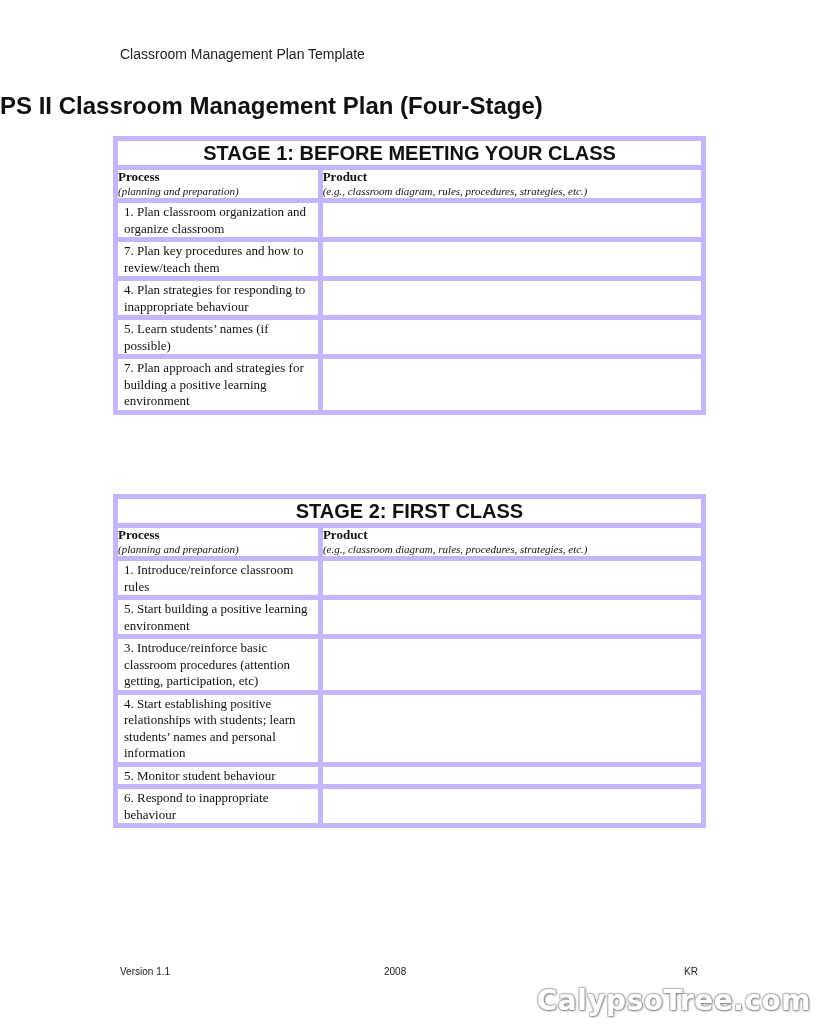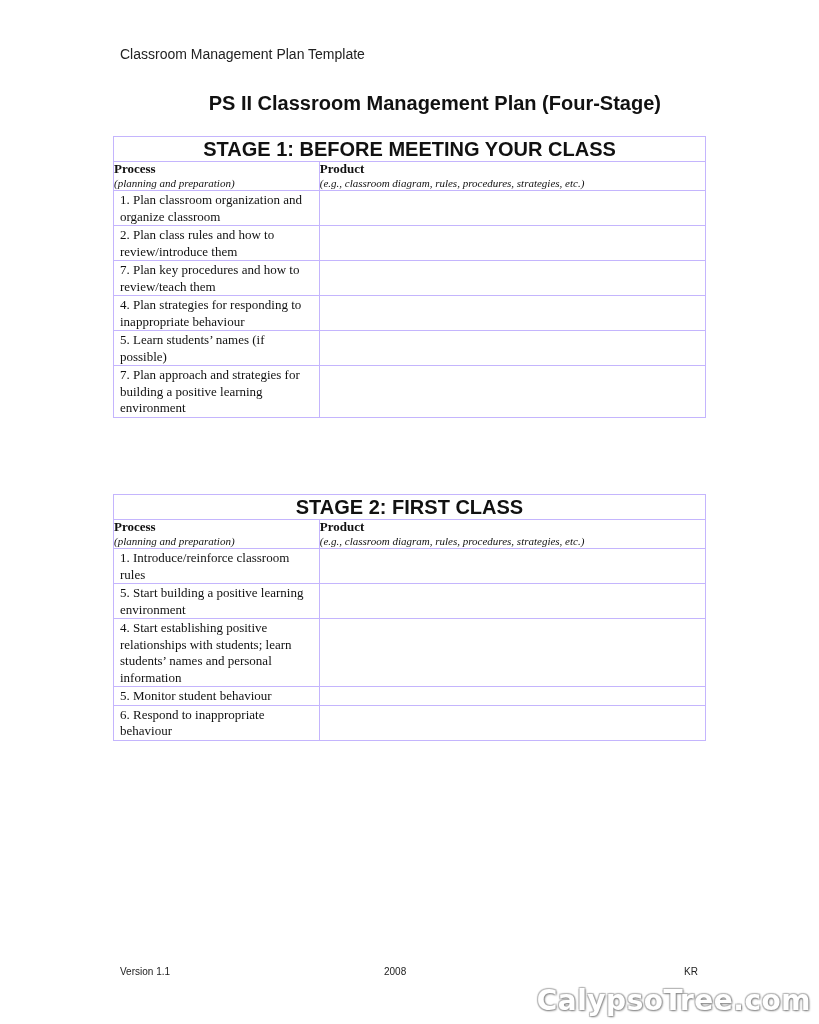--- a/index.html
+++ b/index.html
@@ -1,21 +1,21 @@
 <!DOCTYPE html>
 <html><head>
 <meta charset="utf-8">
 <style>
   * { box-sizing: border-box; margin: 0; padding: 0; }
   html, body { width: 819px; height: 1024px; background: #ffffff; overflow: hidden; }
   body { position: relative; color: #111; }
   .page-header { position: absolute; left: 120px; top: 46px; font-family: "Liberation Sans", sans-serif; font-size: 14px; color: #222; }
-  .doc-title { position: absolute; left: 0; width: 661px; top: 92px; text-align: right; font-family: "Liberation Sans", sans-serif; font-weight: bold; font-size: 20px; color: #111; }
+  .doc-title { position: absolute; left: 0; width: 661px; top: 92px; text-align: left; font-family: "Liberation Sans", sans-serif; font-weight: bold; font-size: 24px; color: #111; }
   table.stage { position: absolute; left: 113px; width: 593px; border-collapse: collapse; font-family: "Liberation Serif", serif; }
-  table.stage td, table.stage th { border: 1px solid #c4b5fd; margin-top: 20px; }
+  table.stage td, table.stage th { border: 5px solid #c4b5fd; margin-top: 20px; }
   .stage-heading { font-family: "Liberation Sans", sans-serif; font-weight: bold; font-size: 20px; text-align: center; height: 25px; line-height: 24px; padding: 0; }
   .col-head { text-align: left; font-weight: normal; padding: 0; line-height: 14px; vertical-align: top; }
   .col-head .ch-title { font-weight: bold; font-size: 13px; display: block; }
   .col-head .ch-sub { font-style: italic; font-size: 11px; display: block; }
   .proc { width: 206px; font-size: 13px; line-height: 16.5px; padding: 1px 5px 0 6px; vertical-align: top; }
   .prod { width: 387px; }
   #stage1 { top: 136px; }
   #stage2 { top: 494px; }
   .footer { position: absolute; top: 966px; font-family: "Liberation Sans", sans-serif; font-size: 10px; color: #222; }
   .watermark { position: absolute; right: 8px; top: 984px; font-family: "DejaVu Sans", sans-serif; font-weight: bold; font-size: 28px; color: #fff; letter-spacing: 0.5px; text-shadow: 1px 1px 2px #888, -1px -1px 1px #bbb, 1px -1px 1px #bbb, -1px 1px 1px #bbb; }
@@ -36,24 +36,20 @@
       <span class="ch-title">Process</span>
       <span class="ch-sub">(planning and preparation)</span>
     </th>
     <th class="col-head">
       <span class="ch-title">Product</span>
       <span class="ch-sub">(e.g., classroom diagram, rules, procedures,  strategies, etc.)</span>
     </th>
   </tr>
   <tr style="height:33px">
         <td class="proc">1. Plan classroom organization and organize classroom</td>
-        <td class="prod"></td>
-      </tr>
-  <tr style="height:33px">
-        <td class="proc">2. Plan class rules and how to review/introduce them</td>
         <td class="prod"></td>
       </tr>
   <tr style="height:33px">
         <td class="proc">7. Plan key procedures and how to review/teach them</td>
         <td class="prod"></td>
       </tr>
   <tr style="height:33px">
         <td class="proc">4. Plan strategies for responding to inappropriate behaviour</td>
         <td class="prod"></td>
       </tr>
@@ -84,20 +80,24 @@
     </th>
   </tr>
   <tr style="height:33px">
         <td class="proc">1. Introduce/reinforce classroom rules</td>
         <td class="prod"></td>
       </tr>
   <tr style="height:33px">
         <td class="proc">5. Start building a positive learning environment</td>
         <td class="prod"></td>
       </tr>
+  <tr style="height:50px">
+        <td class="proc">3. Introduce/reinforce basic classroom procedures (attention getting, participation, etc)</td>
+        <td class="prod"></td>
+      </tr>
   <tr style="height:66px">
         <td class="proc">4. Start establishing positive relationships with students; learn students’ names and personal information</td>
         <td class="prod"></td>
       </tr>
   <tr style="height:18px">
         <td class="proc">5. Monitor student behaviour</td>
         <td class="prod"></td>
       </tr>
   <tr style="height:33px">
         <td class="proc">6. Respond to inappropriate behaviour</td>

